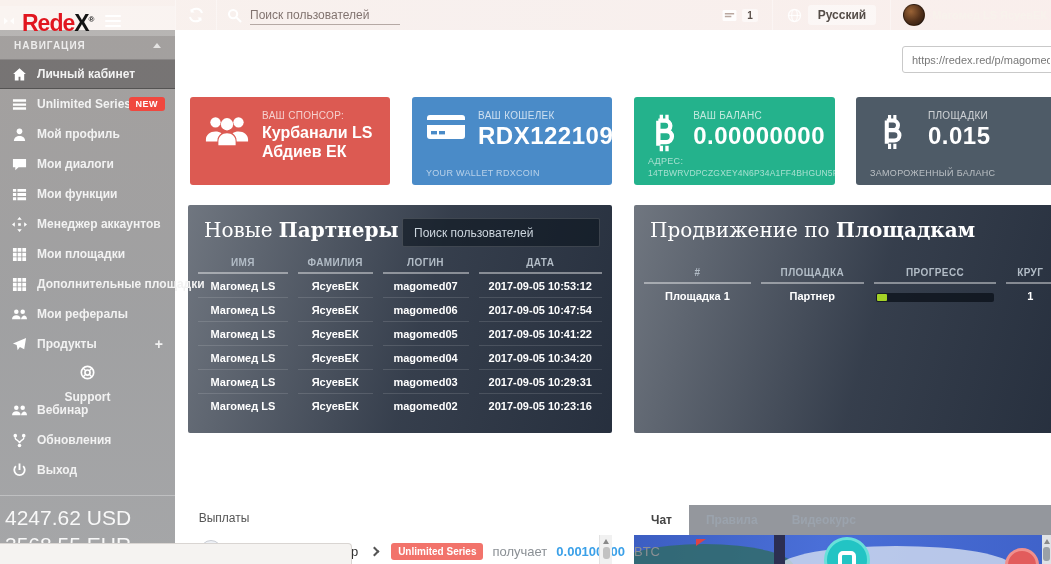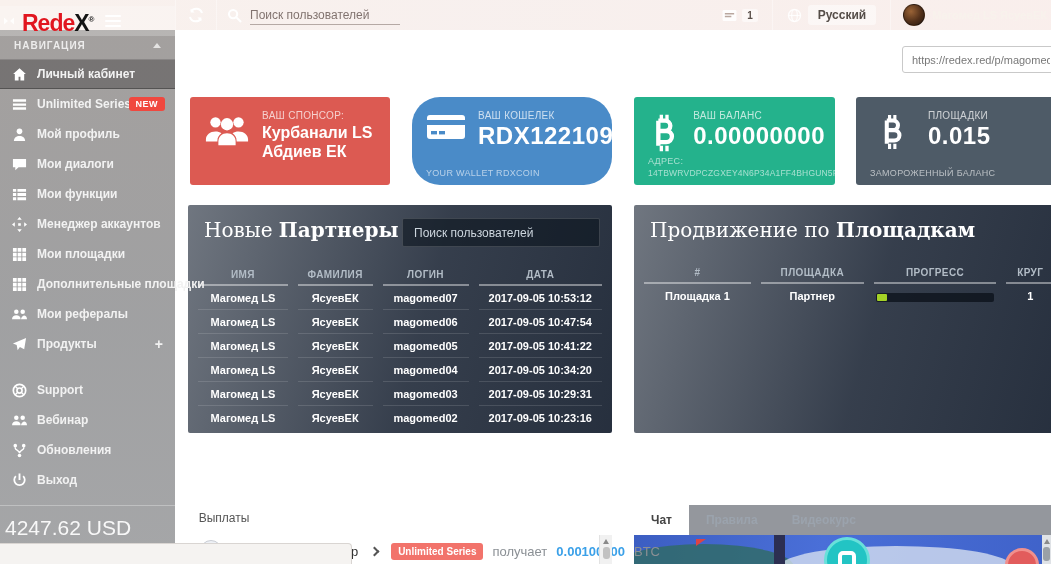--- a/index.html
+++ b/index.html
@@ -45,63 +45,63 @@
     background:linear-gradient(180deg, rgba(88,82,79,.55), rgba(66,67,70,.5) 55%, rgba(56,58,62,.45)); }
   .nav-head { display:flex; align-items:center; justify-content:space-between; padding:10px 14px 8px;
     font-size:10px; font-weight:bold; letter-spacing:1px; color:rgba(255,255,255,.8); cursor:pointer; }
   .chev-up { width:0; height:0; border-left:4px solid transparent; border-right:4px solid transparent;
     border-bottom:5px solid rgba(255,255,255,.7); }
   .nav-item { position:relative; display:flex; align-items:center; gap:10px; height:30px; padding:0 12px;
     font-size:12px; font-weight:bold; color:#f2f2f2; cursor:pointer; white-space:nowrap; }
   .nav-item svg { flex:0 0 15px; }
   .nav-item.active { background:rgba(0,0,0,.27); border-top:1px solid rgba(255,255,255,.14);
     border-bottom:1px solid rgba(0,0,0,.28); }
-  .gap-top { margin-top:16px; }
+  .gap-top { margin-top:6px;flex-direction:column; }
   .badge-new { position:absolute; right:10px; background:#f0483f; color:#fff; font-size:9px; font-weight:bold;
     padding:2px 7px; border-radius:3px; letter-spacing:.5px; }
   .plus-ic { position:absolute; right:12px; color:rgba(255,255,255,.85); font-size:14px; font-weight:bold; }
   .side-hr { height:1px; background:rgba(255,255,255,.3); margin:10px 0 8px; }
   .currency { padding-left:5px; font-size:21px; color:rgba(255,255,255,.92); line-height:1.3; }
   
   .status-bubble { position:absolute; left:0; bottom:0; width:352px; height:19px; background:#f5f3f1;
     border:1px solid #d9d5d2; border-left:none; border-bottom:none; border-top-right-radius:4px;
     font-size:11px; color:#3d3d3d; padding:20px 8px 0; z-index:60; }
   
   .page-head { position:absolute; left:175px; top:30px; right:0; height:60px; display:flex; align-items:center; gap:14px; padding-left:16px; }
   .home-badge { width:35px; height:35px; border:2px solid rgba(255,255,255,.7); border-radius:50%;
     display:flex; align-items:center; justify-content:center; flex:0 0 35px; }
   .page-title { font-size:25px; font-weight:400; color:rgba(255,255,255,.94); letter-spacing:.5px; }
   .ref-input { position:absolute; right:-9px; top:16px; width:158px; height:27px; background:#fff;
     border:1px solid #c9c9c9; border-radius:3px; font-size:11px; color:#787878; padding:0 9px; outline:none;
     font-family:"Liberation Sans",sans-serif; }
   
   .card { position:absolute; top:97px; height:88px; border-radius:3px; color:#fff; overflow:hidden; }
   .card-sponsor   { left:190px; width:200px; background:#dc5a52; }
-  .card-wallet    { left:412px; width:200px; background:#4a8bc8;border-radius:28px; }
+  .card-wallet    { left:412px; width:200px; background:#4a8bc8; }
   .card-balance   { left:634px; width:201px; background:#24b28c; }
   .card-platforms { left:856px; width:205px; background:rgba(54,68,82,.88); }
   .card-top { display:flex; align-items:flex-start; gap:12px; padding:13px 10px 0 14px; }
   .card-icon { width:46px; display:flex; justify-content:center; padding-top:3px; }
   .card-label { font-size:10px; text-transform:uppercase; color:rgba(255,255,255,.72); margin-bottom:2px; letter-spacing:.3px; }
   .v-lg { font-size:24px; font-weight:bold; letter-spacing:.5px; line-height:1.05; }
   .v-md { font-size:16px; font-weight:bold; line-height:1.2; }
   .card-footer { position:absolute; left:14px; right:8px; bottom:6px; font-size:9px; text-transform:uppercase;
     color:rgba(255,255,255,.6); letter-spacing:.3px; line-height:1.35; }
   .card-footer .addr { font-size:8.5px; letter-spacing:.2px; }
   
   .panel { position:absolute; top:205px; height:228px; border-radius:2px; overflow:hidden;
     background:linear-gradient(105deg, rgba(76,84,96,.8), rgba(24,34,50,.87) 55%, rgba(15,25,41,.9)); }
   .panel-left { left:188px; width:424px; }
   .panel-right { left:634px; width:430px; }
   .panel-title { font-family:"DejaVu Serif",serif; font-size:20px; color:#fff; padding:13px 16px 4px; }
   .pt-search { position:absolute; top:13px; right:12px; width:198px; height:29px; background:rgba(8,16,26,.55);
     border:1px solid rgba(255,255,255,.16); border-radius:2px; color:#cdd6de; font-size:12px; padding:0 11px;
     outline:none; font-family:"Liberation Sans",sans-serif; }
   .pt-search::placeholder { color:#cdd6de; }
-  table.dark { width:100%; border-collapse:separate; border-spacing:10px 0; table-layout:fixed; margin-top:16px; }
+  table.dark { width:100%; border-collapse:separate; border-spacing:10px 0; table-layout:fixed; margin-top:4px; }
   table.dark th { font-size:10px; color:#b2bcc6; font-weight:bold; letter-spacing:.4px; text-align:center;
     padding:7px 0 4px; border-bottom:2px solid rgba(255,255,255,.42); }
   table.dark td { font-size:11px; font-weight:bold; color:#fff; text-align:center; padding:6px 0 5px;
     border-top:1px solid rgba(255,255,255,.13); }
   table.dark tr.first td { border-top:none; }
   .progress-track { position:relative; height:9px; background:rgba(8,14,22,.72); border-radius:2px; margin:2px 2px 0; }
   .progress-fill { position:absolute; left:1px; top:1px; bottom:1px; width:9%; background:#a4d226; border-radius:1px; }
   
   .section-title { position:absolute; top:452px; font-family:"DejaVu Serif",serif; font-weight:bold;
     font-size:21px; color:rgba(255,255,255,.96); letter-spacing:.3px; }

